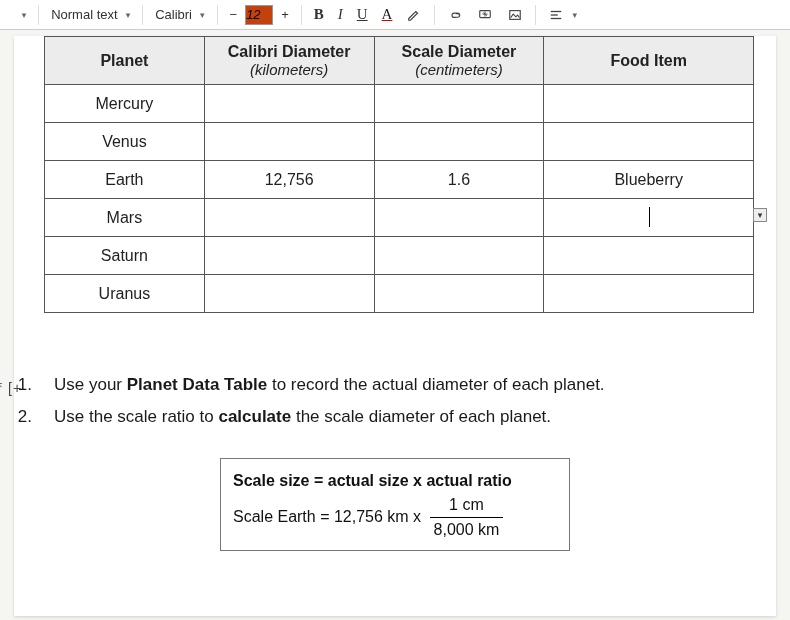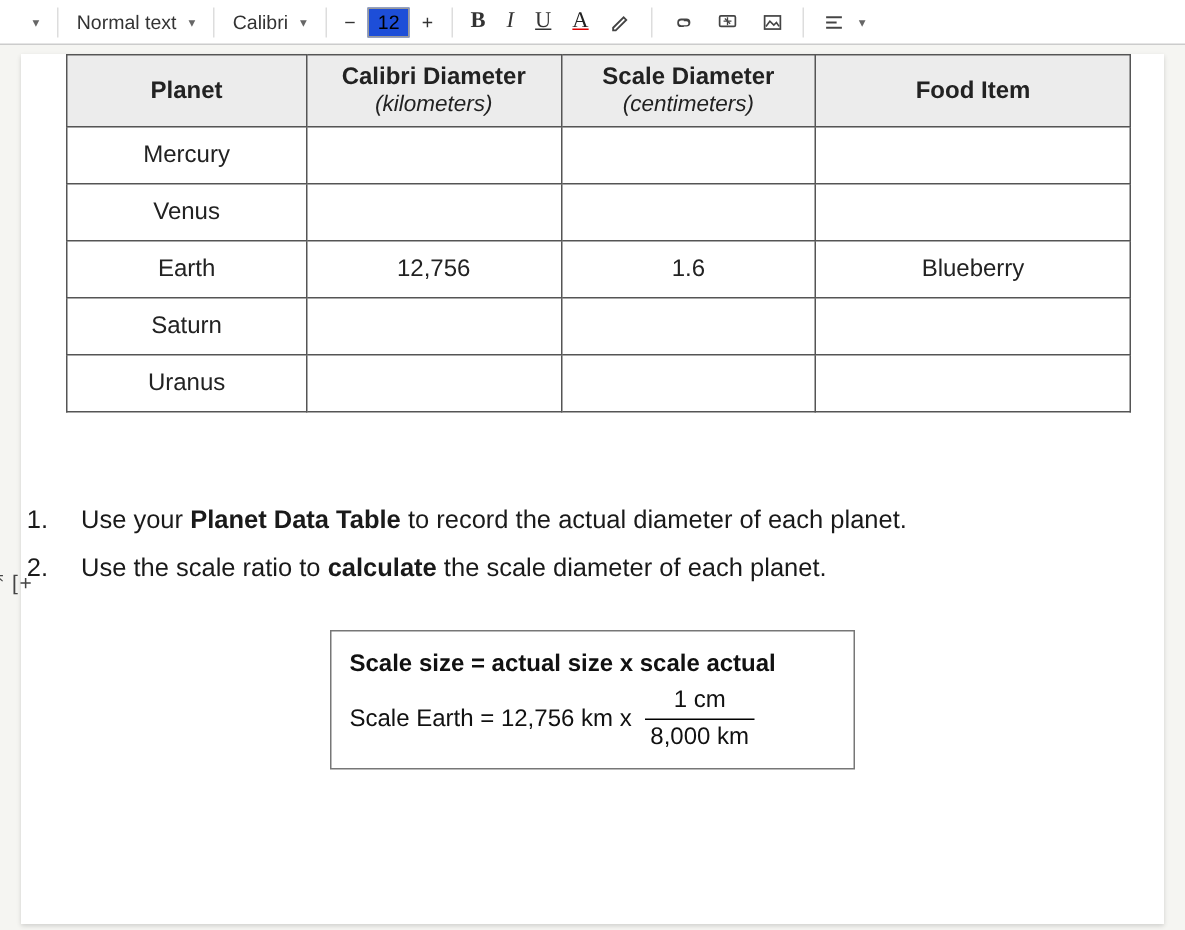--- a/index.html
+++ b/index.html
@@ -29,22 +29,22 @@
     display:flex;
     align-items:center;
     gap:4px;
     border-radius:2px;
   }
   .tb-dd::after { content:"▾"; font-size:9px; color:#666; margin-left:4px; }
   .fontsize-box {
     display:flex; align-items:center; gap:2px;
   }
   .fontsize-input {
-    width:28px; height:20px; text-align:center;
-    border:1px solid #999; font-size:13px; background:#1d4ed8;
+    width:28px; height:20px; text-align:left;
+    border:1px solid #999; font-size:13px; background:#c2410c;font-style:italic;
   }
   .fmt-b { font-weight:bold; font-family:"Times New Roman",serif; font-size:15px;}
   .fmt-i { font-style:italic; font-family:"Times New Roman",serif; font-size:15px;}
   .fmt-u { text-decoration:underline; font-family:"Times New Roman",serif; font-size:15px;}
   .fmt-a { font-family:"Times New Roman",serif; font-size:15px; text-decoration:underline; text-decoration-color:#d00; color:#222;}
   .icon-sq { width:16px; height:14px; display:inline-block; }
 
   .page {
     background:#fff;
     margin: 6px 14px 0 14px;
@@ -211,20 +211,30 @@
         <td class="pname">Venus</td>
         <td></td>
         <td></td>
         <td></td>
       </tr>
       <tr>
         <td class="pname">Earth</td>
         <td>12,756</td>
         <td>1.6</td>
         <td>Blueberry</td>
+      </tr>
+      <tr>
+        <td class="pname">Mars</td>
+        <td></td>
+        <td></td>
+        <td class="cursor-cell">
+          <span></span>
+          <span class="text-cursor"></span>
+          <span class="cell-dd">▾</span>
+        </td>
       </tr>
       <tr>
         <td class="pname">Saturn</td>
         <td></td>
         <td></td>
         <td></td>
       </tr>
       <tr>
         <td class="pname">Uranus</td>
         <td></td>
@@ -239,21 +249,21 @@
       <span class="num">1.</span>
       <span><span>Use your </span><b>Planet Data Table</b><span> to record the actual diameter of each planet.</span></span>
     </li>
     <li>
       <span class="num">2.</span>
       <span><span>Use the scale ratio to </span><b>calculate</b><span> the scale diameter of each planet.</span></span>
     </li>
   </ol>
 
   <div class="formula-box">
-    <div class="title">Scale size = actual size x scale actual</div>
+    <div class="title">Scale size = actual size x actual ratio</div>
     <div>
       <span>Scale Earth  =  12,756 km x </span>
       <span class="frac">
         <span class="top">1 cm</span>
         <span class="bot">8,000 km</span>
       </span>
     </div>
   </div>
 
 </div>

